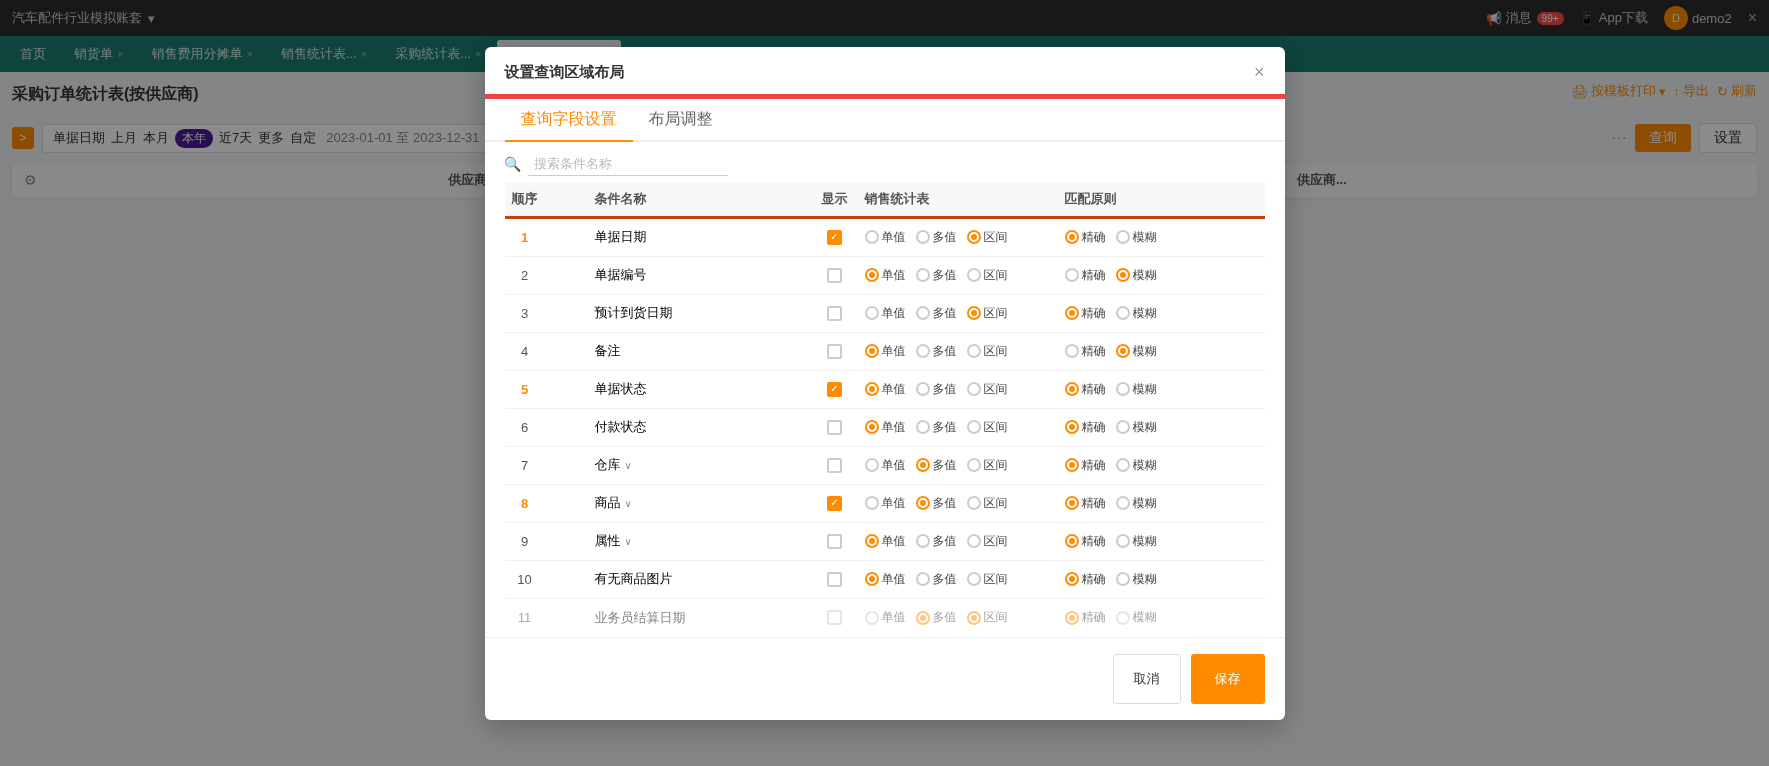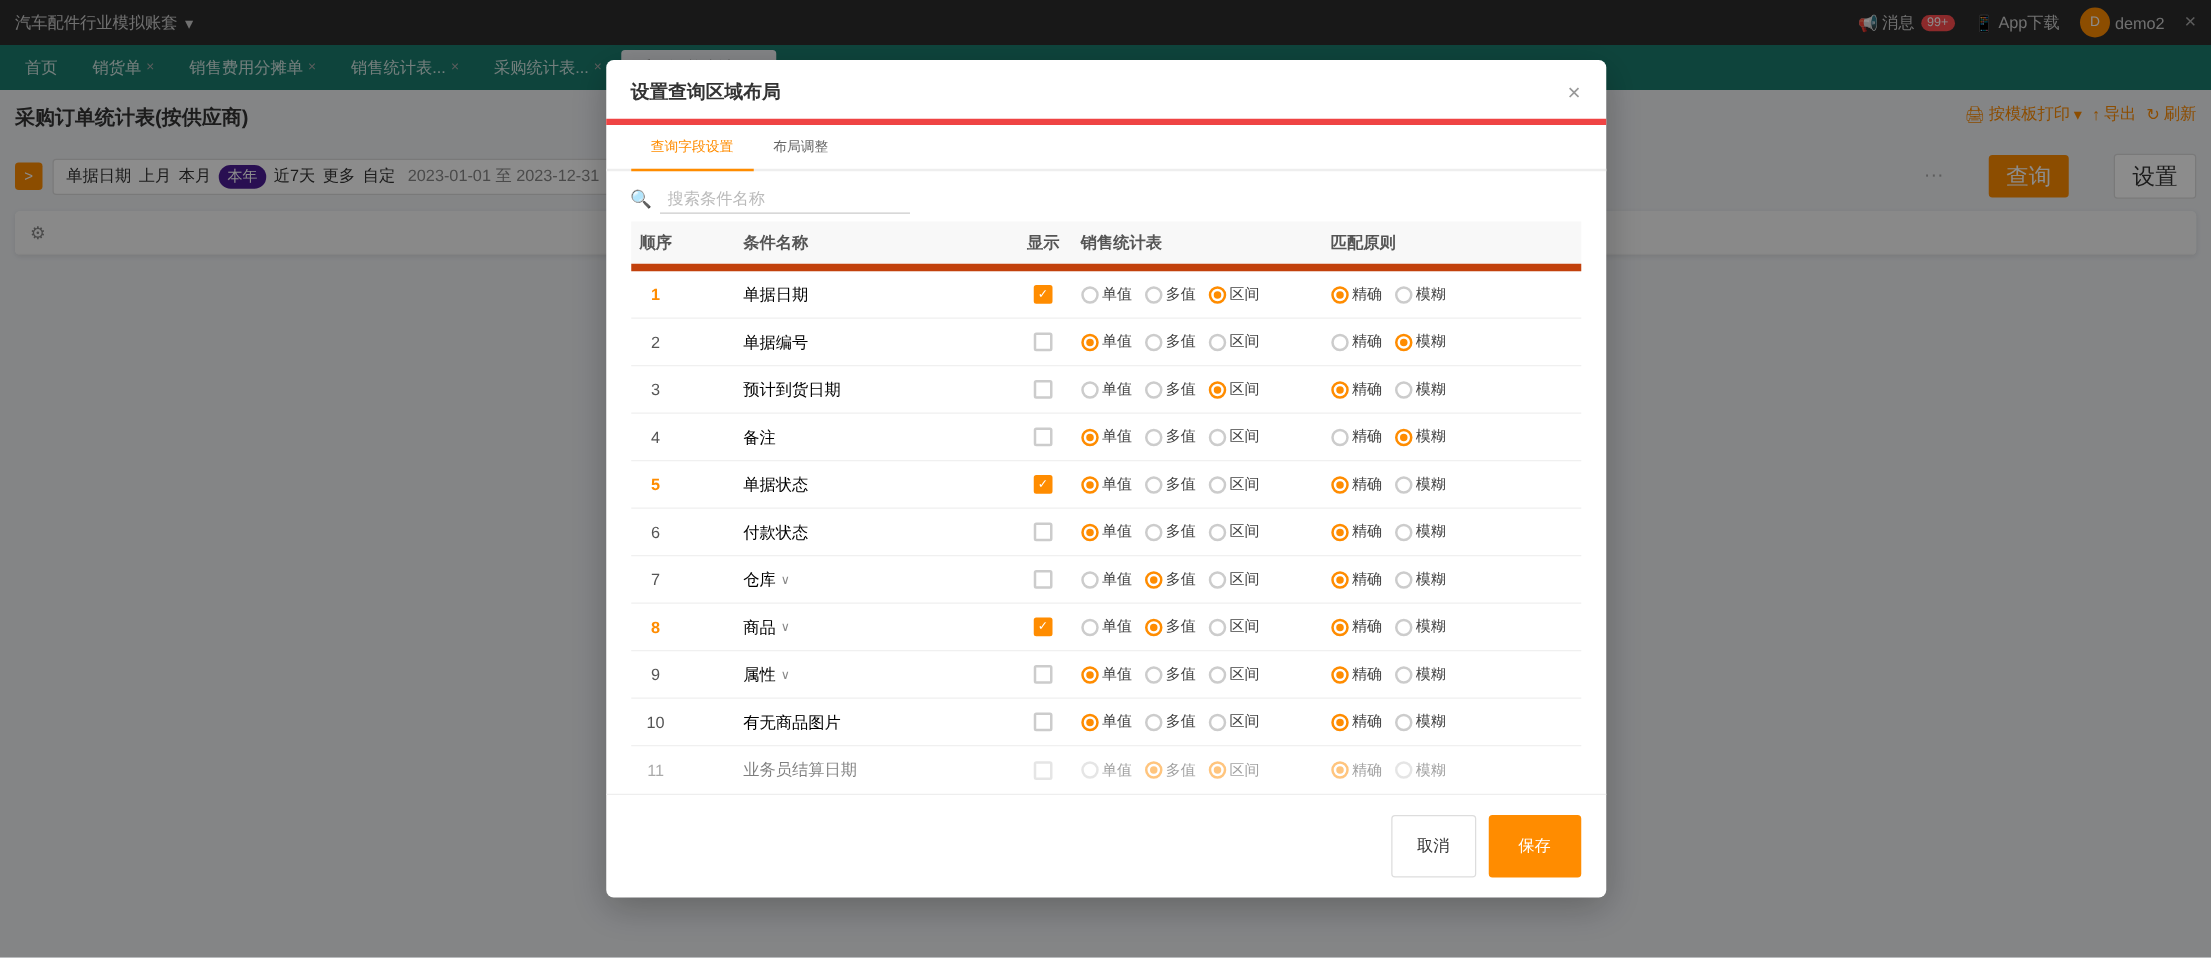--- a/index.html
+++ b/index.html
@@ -71,23 +71,23 @@
       align-items: center;
       gap: 8px;
       margin-bottom: 10px;
     }
     .toolbar-btn {
       background: #ff8c00;
       color: white;
       border: none;
       border-radius: 3px;
       padding: 5px 14px;
-      font-size: 18px;
+      font-size: 14px;
       cursor: pointer;
-      display: flex; align-items: center; gap: 4px; margin-left: 28px;
+      display: flex; align-items: center; gap: 4px;
     }
     .toolbar-btn.outline {
       background: white;
       color: #333;
       border: 1px solid #ddd;
     }
     .date-filter {
       display: flex;
       align-items: center;
       gap: 6px;
@@ -185,21 +185,21 @@
 
     
     .dialog-tabs {
       display: flex;
       padding: 0 20px;
       border-bottom: 2px solid #eee;
       gap: 0;
     }
     .dialog-tab {
       padding: 10px 16px;
-      font-size: 11px;
+      font-size: 16px;
       color: #666;
       cursor: pointer;
       border-bottom: 2px solid transparent;
       margin-bottom: -2px;
     }
     .dialog-tab.active {
       color: #ff8c00;
       border-bottom-color: #ff8c00;
       font-weight: 500;
     }
@@ -226,21 +226,21 @@
     
     .dialog-table {
       flex: 1;
       overflow-y: auto;
       padding: 0 20px;
     }
     .dt-head {
       display: flex;
       align-items: flex-start;
       background: #f8f8f8;
-      border-bottom: 6px solid #c2410c;
+      border-bottom: 3px solid #c2410c;
       padding: 8px 0;
       position: sticky;
       top: 0;
       z-index: 2;
     }
     .dt-head-cell {
       font-size: 13px;
       font-weight: 600;
       color: #555;
     }
@@ -418,20 +418,21 @@
     </div>
     <span style="color:#aaa;margin-left:auto;font-size:16px;">···</span>
     <button class="toolbar-btn">查询</button>
     <button class="toolbar-btn outline">设置</button>
   </div>
 
   <div class="table-container">
     <div class="table-header">
       <span class="settings-icon">⚙</span>
       <span class="col-header">供应商</span>
+      <span class="col-header">供应商...</span>
     </div>
   </div>
 </div>
 
 <div class="overlay">
   <div class="dialog">
 
     <div class="dialog-header">
       <span class="dialog-title">设置查询区域布局</span>
       <span class="dialog-close">×</span>

